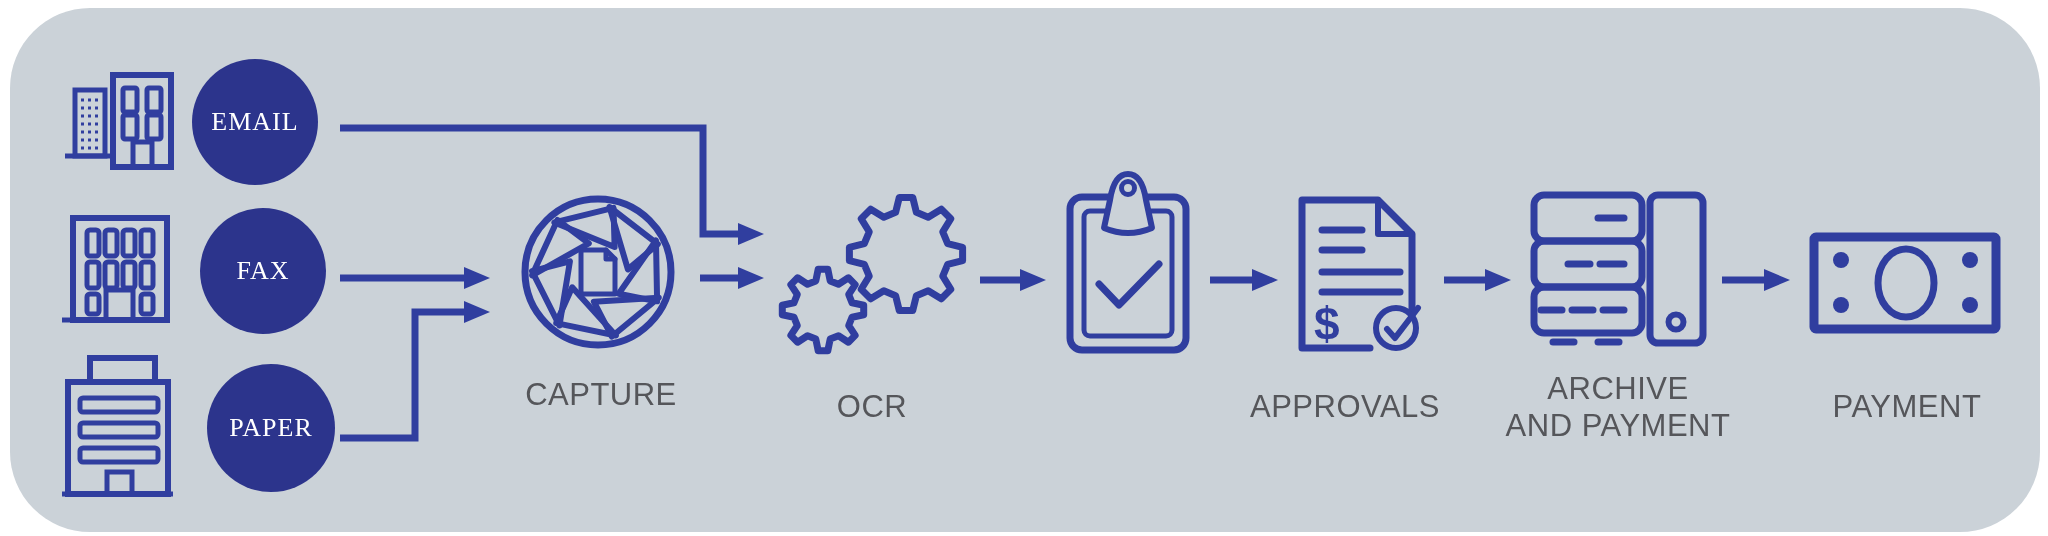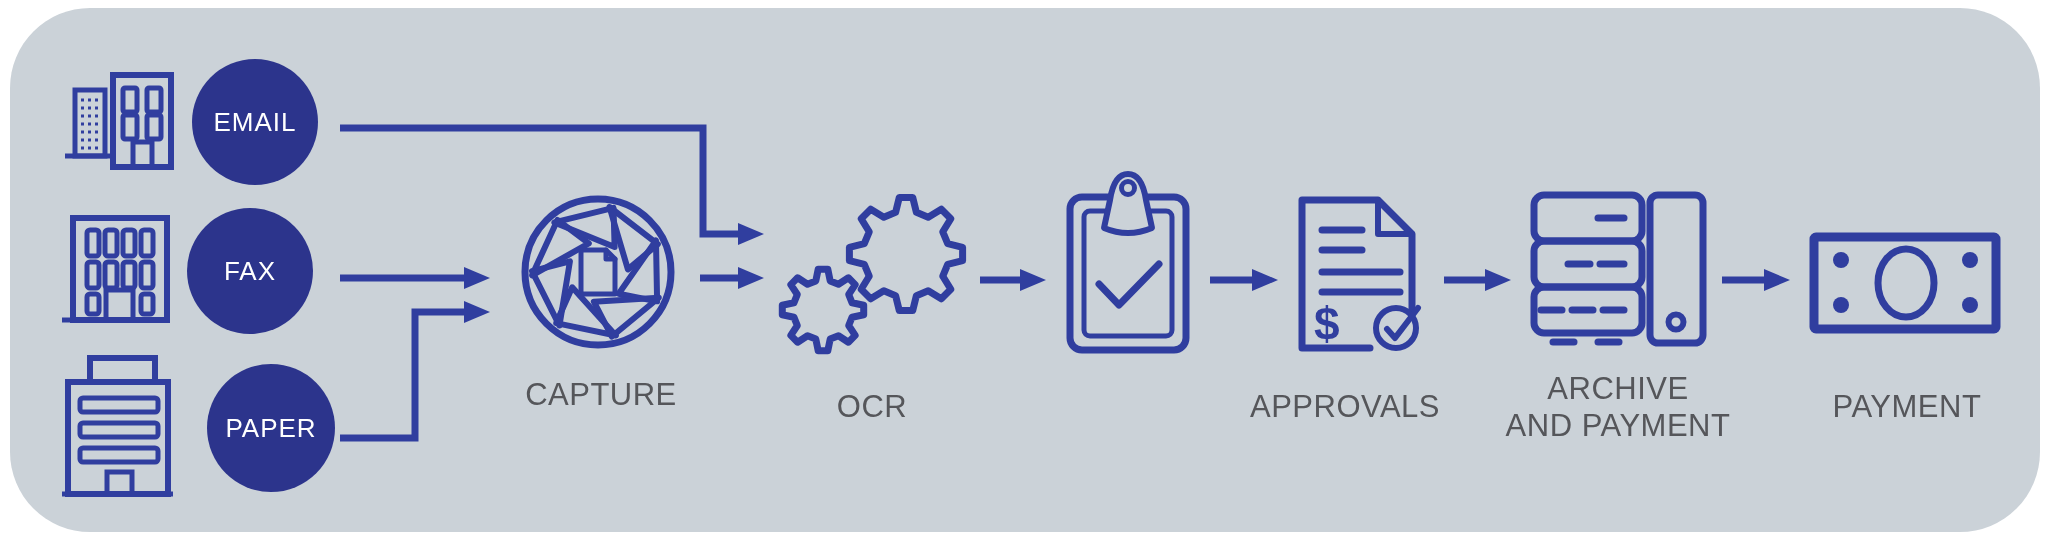--- a/index.html
+++ b/index.html
@@ -5,21 +5,21 @@
   :root{
     --page_bg:#ffffff; --panel_bg:#cbd2d8; --accent:#303e9f;
     --circle_fill:#2c348c; --circle_text:#ffffff; --label_color:#55565a;
   }
   html,body{margin:0;padding:0;}
   body{background:var(--page_bg);font-family:"Liberation Sans",sans-serif;}
   .canvas{position:relative;width:2048px;height:536px;background:var(--page_bg);overflow:hidden;}
   .panel{position:absolute;left:10px;top:8px;width:2030px;height:524px;border-radius:80px;background:var(--panel_bg);}
   .abs{position:absolute;}
   .circle{position:absolute;border-radius:50%;background:var(--circle_fill);display:flex;align-items:center;justify-content:center;}
-  .circle span{color:var(--circle_text);font-size:26px;letter-spacing:1px;}
+  .circle span{color:var(--circle_text);font-size:26px;letter-spacing:1px;font-family:Liberation Serif, serif;}
   .stage-label{position:absolute;width:340px;text-align:center;color:var(--label_color);font-size:31px;line-height:37px;letter-spacing:0.5px;}
   .stage-label span{display:block;}
   svg{position:absolute;overflow:visible;}
   .s{stroke:var(--accent);fill:none;stroke-linecap:round;stroke-linejoin:round;}
   .sb{stroke:var(--accent);fill:none;stroke-linecap:butt;stroke-linejoin:miter;}
   .w5{stroke-width:5;} .w6{stroke-width:6;} .w7{stroke-width:7;} .w9{stroke-width:9;}
   .fa{fill:var(--accent);stroke:none;}
   .fp{fill:var(--panel_bg);}
   .dots{stroke:var(--accent);stroke-width:3;stroke-dasharray:3 4;fill:none;}
 </style>
@@ -69,21 +69,21 @@
     <line class="sb w5" x1="2" y1="150" x2="113" y2="150"></line>
     <rect class="sb w5" x="20" y="54" width="78" height="14" rx="3"></rect>
     <rect class="sb w5" x="20" y="79" width="78" height="14" rx="3"></rect>
     <rect class="sb w5" x="20" y="104" width="78" height="14" rx="3"></rect>
     <path class="sb w5" d="M47,150 L47,128 L72,128 L72,150"></path>
   </svg>
 
   <div class="circle" style="left:192px;top:59px;width:126px;height:126px">
     <span>EMAIL</span>
   </div>
-  <div class="circle" style="left:187px;top:208px;width:126px;height:126px">
+  <div class="circle" style="left:200px;top:208px;width:126px;height:126px">
     <span>FAX</span>
   </div>
   <div class="circle" style="left:207px;top:364px;width:128px;height:128px">
     <span>PAPER</span>
   </div>
 
   <svg class="abs" style="left:0;top:0" width="2048" height="536" viewBox="0 0 2048 536">
     <defs>
       <marker id="arrow" markerUnits="userSpaceOnUse" markerWidth="26" markerHeight="22" refX="1" refY="11" orient="auto">
         <path d="M0,0 L26,11 L0,22 Z" style="fill:var(--accent)"></path>

